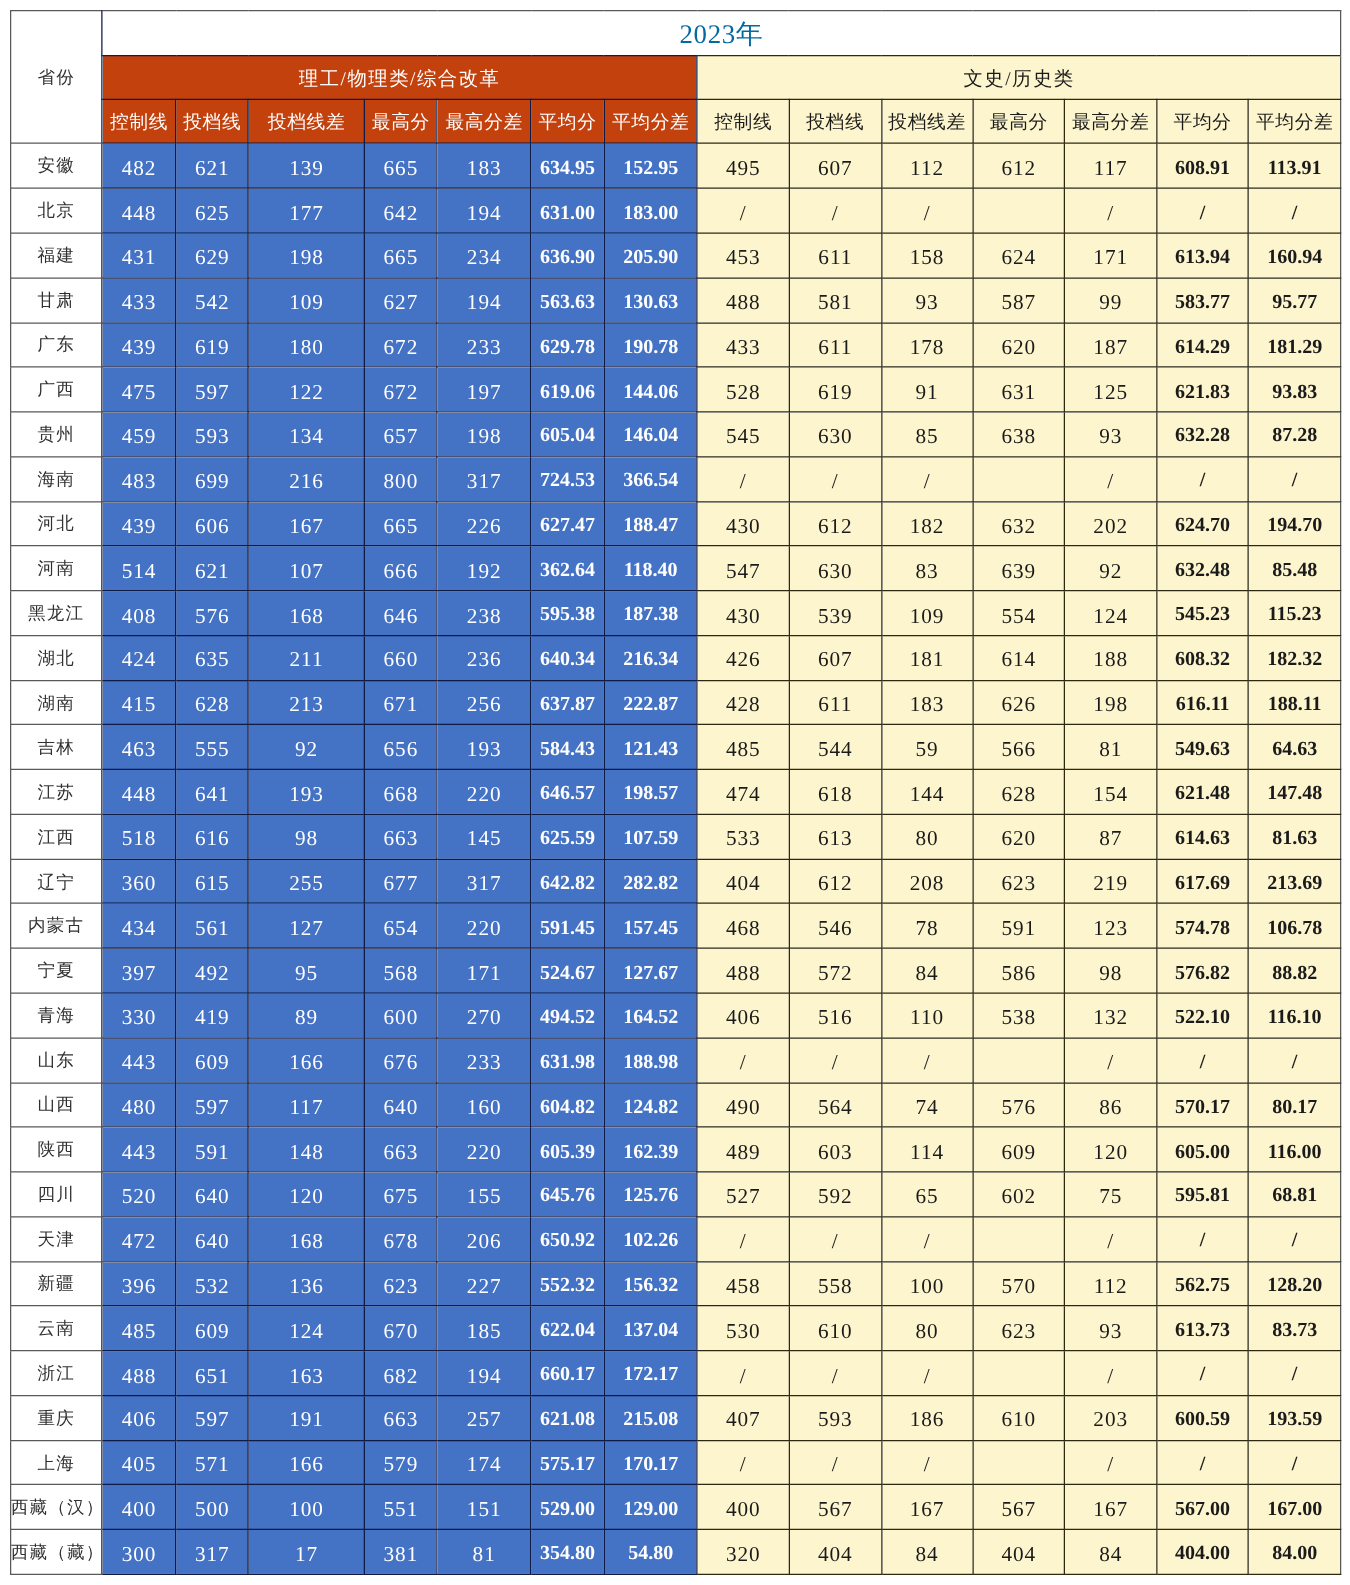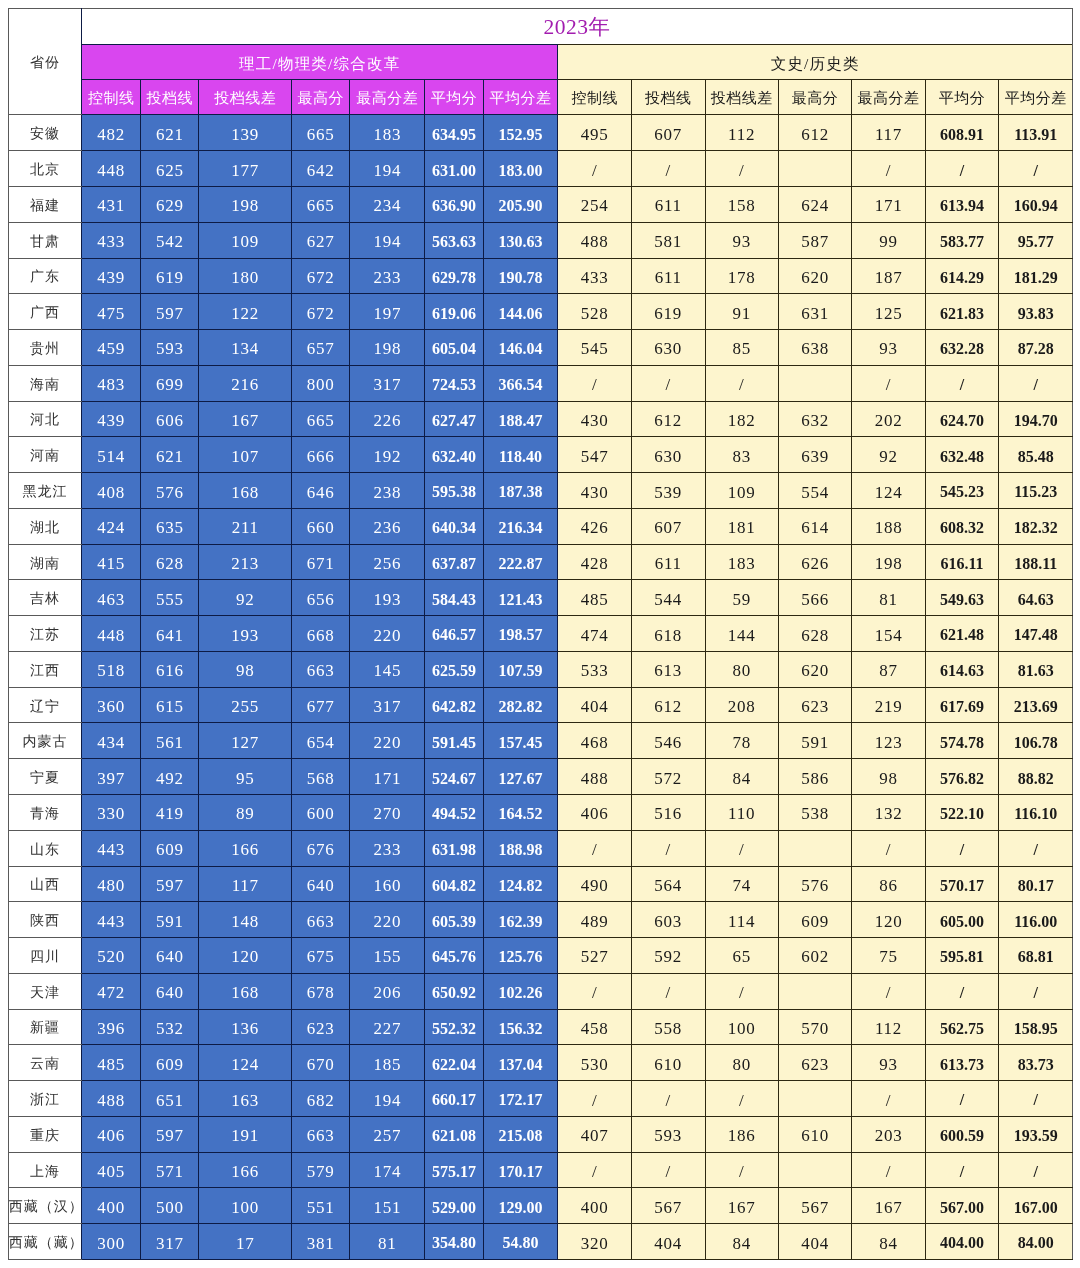--- a/index.html
+++ b/index.html
@@ -8,24 +8,24 @@
        font-family:"Liberation Serif",serif;}
   #sheet{position:absolute;left:0;top:0;width:1080px;height:1268px;background:#fff;}
   table.grid{border-collapse:collapse;table-layout:fixed;
              position:absolute;left:7.70px;top:8.00px;
              width:1064.30px;border-spacing:0;}
   table.grid td{padding:0;margin:0;overflow:hidden;white-space:nowrap;
                 text-align:center;vertical-align:middle;line-height:1;
                 padding-top:3px;}
   .prov{background:#ffffff;color:#303030;font-size:14px;letter-spacing:1px;
         border:1.3px solid #595959;border-right-color:#0D1B45;}
-  .ttl{background:#ffffff;color:#a21caf;font-size:21.5px;letter-spacing:0.5px;
+  .ttl{background:#ffffff;color:#0369a1;font-size:21.5px;letter-spacing:0.5px;
        border:1.3px solid #595959;border-bottom:none;}
   .ph{border-bottom-color:#595959;}
-  .bhead{background:#d946ef;color:#fff;border:1.3px solid #0D1B45;}
+  .bhead{background:#c2410c;color:#fff;border:1.3px solid #0D1B45;}
   .chead{background:#FDF5CE;color:#1a1a1a;border:1.3px solid #2D2812;}
   .bcell{background:#4472C4;color:#fff;border:1.3px solid #0D1B45;font-size:17px;letter-spacing:0.75px;}
   .ccell{background:#FDF5CE;color:#1a1a1a;border:1.3px solid #2D2812;font-size:17px;letter-spacing:0.75px;}
   .lastcol{border-right-color:#595959;}
   table.grid td.b{font-weight:bold;font-size:16px;letter-spacing:0px;line-height:1.2;}
   .grouphdr{font-size:15.5px;letter-spacing:1.2px;}
   .colhdr{font-size:15px;letter-spacing:0.5px;font-family:Liberation Serif, serif;}
 </style>
 </head>
 <body>
@@ -110,21 +110,21 @@
         </tr>
 <tr style="height:35.775px">
           <td class="prov">福建</td>
           <td class="bcell">431</td>
           <td class="bcell">629</td>
           <td class="bcell">198</td>
           <td class="bcell">665</td>
           <td class="bcell">234</td>
           <td class="bcell b">636.90</td>
           <td class="bcell b">205.90</td>
-          <td class="ccell">254</td>
+          <td class="ccell">453</td>
           <td class="ccell">611</td>
           <td class="ccell">158</td>
           <td class="ccell">624</td>
           <td class="ccell">171</td>
           <td class="ccell b">613.94</td>
           <td class="ccell b lastcol">160.94</td>
         </tr>
 <tr style="height:35.775px">
           <td class="prov">甘肃</td>
           <td class="bcell">433</td>
@@ -227,21 +227,21 @@
           <td class="ccell b">624.70</td>
           <td class="ccell b lastcol">194.70</td>
         </tr>
 <tr style="height:35.775px">
           <td class="prov">河南</td>
           <td class="bcell">514</td>
           <td class="bcell">621</td>
           <td class="bcell">107</td>
           <td class="bcell">666</td>
           <td class="bcell">192</td>
-          <td class="bcell b">632.40</td>
+          <td class="bcell b">362.64</td>
           <td class="bcell b">118.40</td>
           <td class="ccell">547</td>
           <td class="ccell">630</td>
           <td class="ccell">83</td>
           <td class="ccell">639</td>
           <td class="ccell">92</td>
           <td class="ccell b">632.48</td>
           <td class="ccell b lastcol">85.48</td>
         </tr>
 <tr style="height:35.775px">
@@ -507,21 +507,21 @@
           <td class="bcell">623</td>
           <td class="bcell">227</td>
           <td class="bcell b">552.32</td>
           <td class="bcell b">156.32</td>
           <td class="ccell">458</td>
           <td class="ccell">558</td>
           <td class="ccell">100</td>
           <td class="ccell">570</td>
           <td class="ccell">112</td>
           <td class="ccell b">562.75</td>
-          <td class="ccell b lastcol">158.95</td>
+          <td class="ccell b lastcol">128.20</td>
         </tr>
 <tr style="height:35.775px">
           <td class="prov">云南</td>
           <td class="bcell">485</td>
           <td class="bcell">609</td>
           <td class="bcell">124</td>
           <td class="bcell">670</td>
           <td class="bcell">185</td>
           <td class="bcell b">622.04</td>
           <td class="bcell b">137.04</td>

